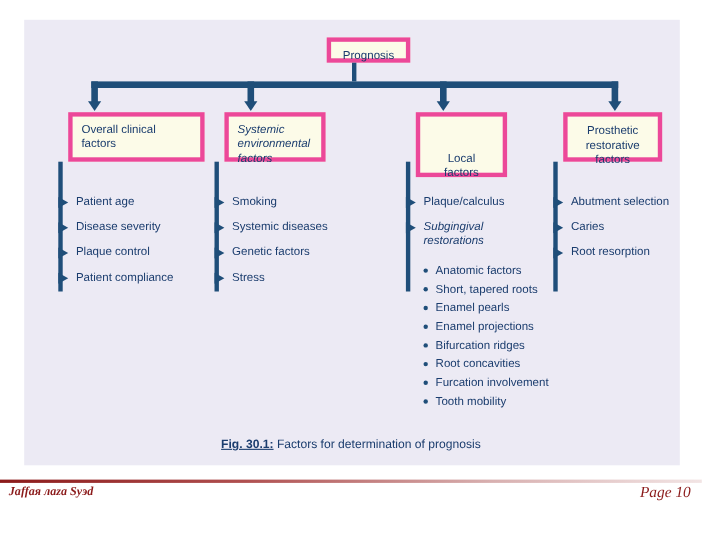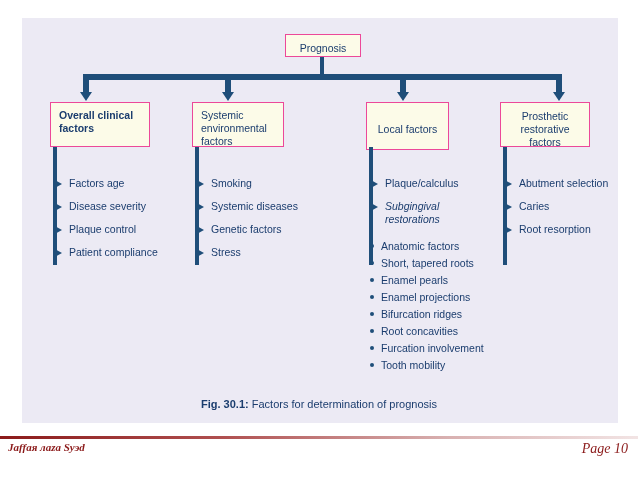--- a/index.html
+++ b/index.html
@@ -25,26 +25,27 @@
     left: 22px;
     top: 18px;
     width: 596px;
     height: 405px;
     background: #eceaf4;
   }
   
   .node {
     position: absolute;
     background: #fcfbe8;
-    border: 1px solid #ec4899;
+    border: 4px solid #ec4899;
     color: #1b3d6e;
     font-size: 10.5px;
     line-height: 13px;
     box-sizing: border-box;
     padding: 6px 8px;
+    margin-left: 12px;
   }
   .node.center {
     text-align: center;
     padding-top: 7px;
   }
   
   .bar {
     position: absolute;
     background: #1f4e79;
   }
@@ -80,20 +81,21 @@
     border-bottom: 5px solid transparent;
     border-left: 9px solid #1f4e79;
   }
   .subitem {
     position: relative;
     padding-left: 12px;
     margin-bottom: 4px;
     white-space: nowrap;
     font-size: 10.5px;
     color: #1b3d6e;
+    margin-left: 15px;
   }
   .subitem .dot {
     position: absolute;
     left: 1px;
     top: 4px;
     width: 4px;
     height: 4px;
     border-radius: 50%;
     background: #1f4e79;
   }
@@ -106,21 +108,21 @@
   
   #caption {
     position: absolute;
     left: 0;
     top: 398px;
     width: 638px;
     text-align: center;
     font-size: 11px;
     color: #1b3d6e;
   }
-  #caption b { color: #1b3d6e; }
+  #caption b { color: #1b3d6e; text-decoration: underline; }
   
   #footer-rule {
     position: absolute;
     left: 0;
     top: 436px;
     width: 638px;
     height: 3px;
     background: linear-gradient(to right, #8b1a1a 0%, #b05050 35%, #d8b0b0 70%, #f2e4e4 100%);
   }
   #footer-left {
@@ -163,45 +165,45 @@
 
     <div class="bar" style="left:203px; top:56px; width:6px; height:21px;"></div>
     <div class="arrow-down" style="left:200px; top:74px;"></div>
 
     <div class="bar" style="left:378px; top:56px; width:6px; height:21px;"></div>
     <div class="arrow-down" style="left:375px; top:74px;"></div>
 
     <div class="bar" style="left:534px; top:56px; width:6px; height:21px;"></div>
     <div class="arrow-down" style="left:531px; top:74px;"></div>
 
-    <div class="node" style="left:28px; top:84px; width:100px; height:45px;font-weight:bold;">
+    <div class="node" style="left:28px; top:84px; width:124px; height:45px;">
       <span>Overall clinical factors</span>
     </div>
 
-    <div class="node" style="left:170px; top:84px; width:92px; height:45px;">
+    <div class="node" style="left:170px; top:84px; width:92px; height:45px;font-style:italic;">
       <span>Systemic environmental factors</span>
     </div>
 
-    <div class="node center" style="left:344px; top:84px; width:83px; height:48px; padding-top:20px;">
+    <div class="node center" style="left:344px; top:84px; width:83px; height:59px; padding-top:32px;">
       <span>Local factors</span>
     </div>
 
     <div class="node center" style="left:478px; top:84px; width:90px; height:45px; padding-top:7px;">
       <span>Prosthetic restorative factors</span>
     </div>
 
     <div class="spine" style="left:31px; top:129px; height:118px;"></div>
     <div class="spine" style="left:173px; top:129px; height:118px;"></div>
     <div class="spine" style="left:347px; top:129px; height:118px;"></div>
     <div class="spine" style="left:481px; top:129px; height:118px;"></div>
 
     <div class="col" style="left:31px; top:159px; width:140px;">
       <div class="item">
         <span class="tri"></span>
-        <span>Factors age</span>
+        <span>Patient age</span>
       </div>
       <div class="item">
         <span class="tri"></span>
         <span>Disease severity</span>
       </div>
       <div class="item">
         <span class="tri"></span>
         <span>Plaque control</span>
       </div>
       <div class="item">

